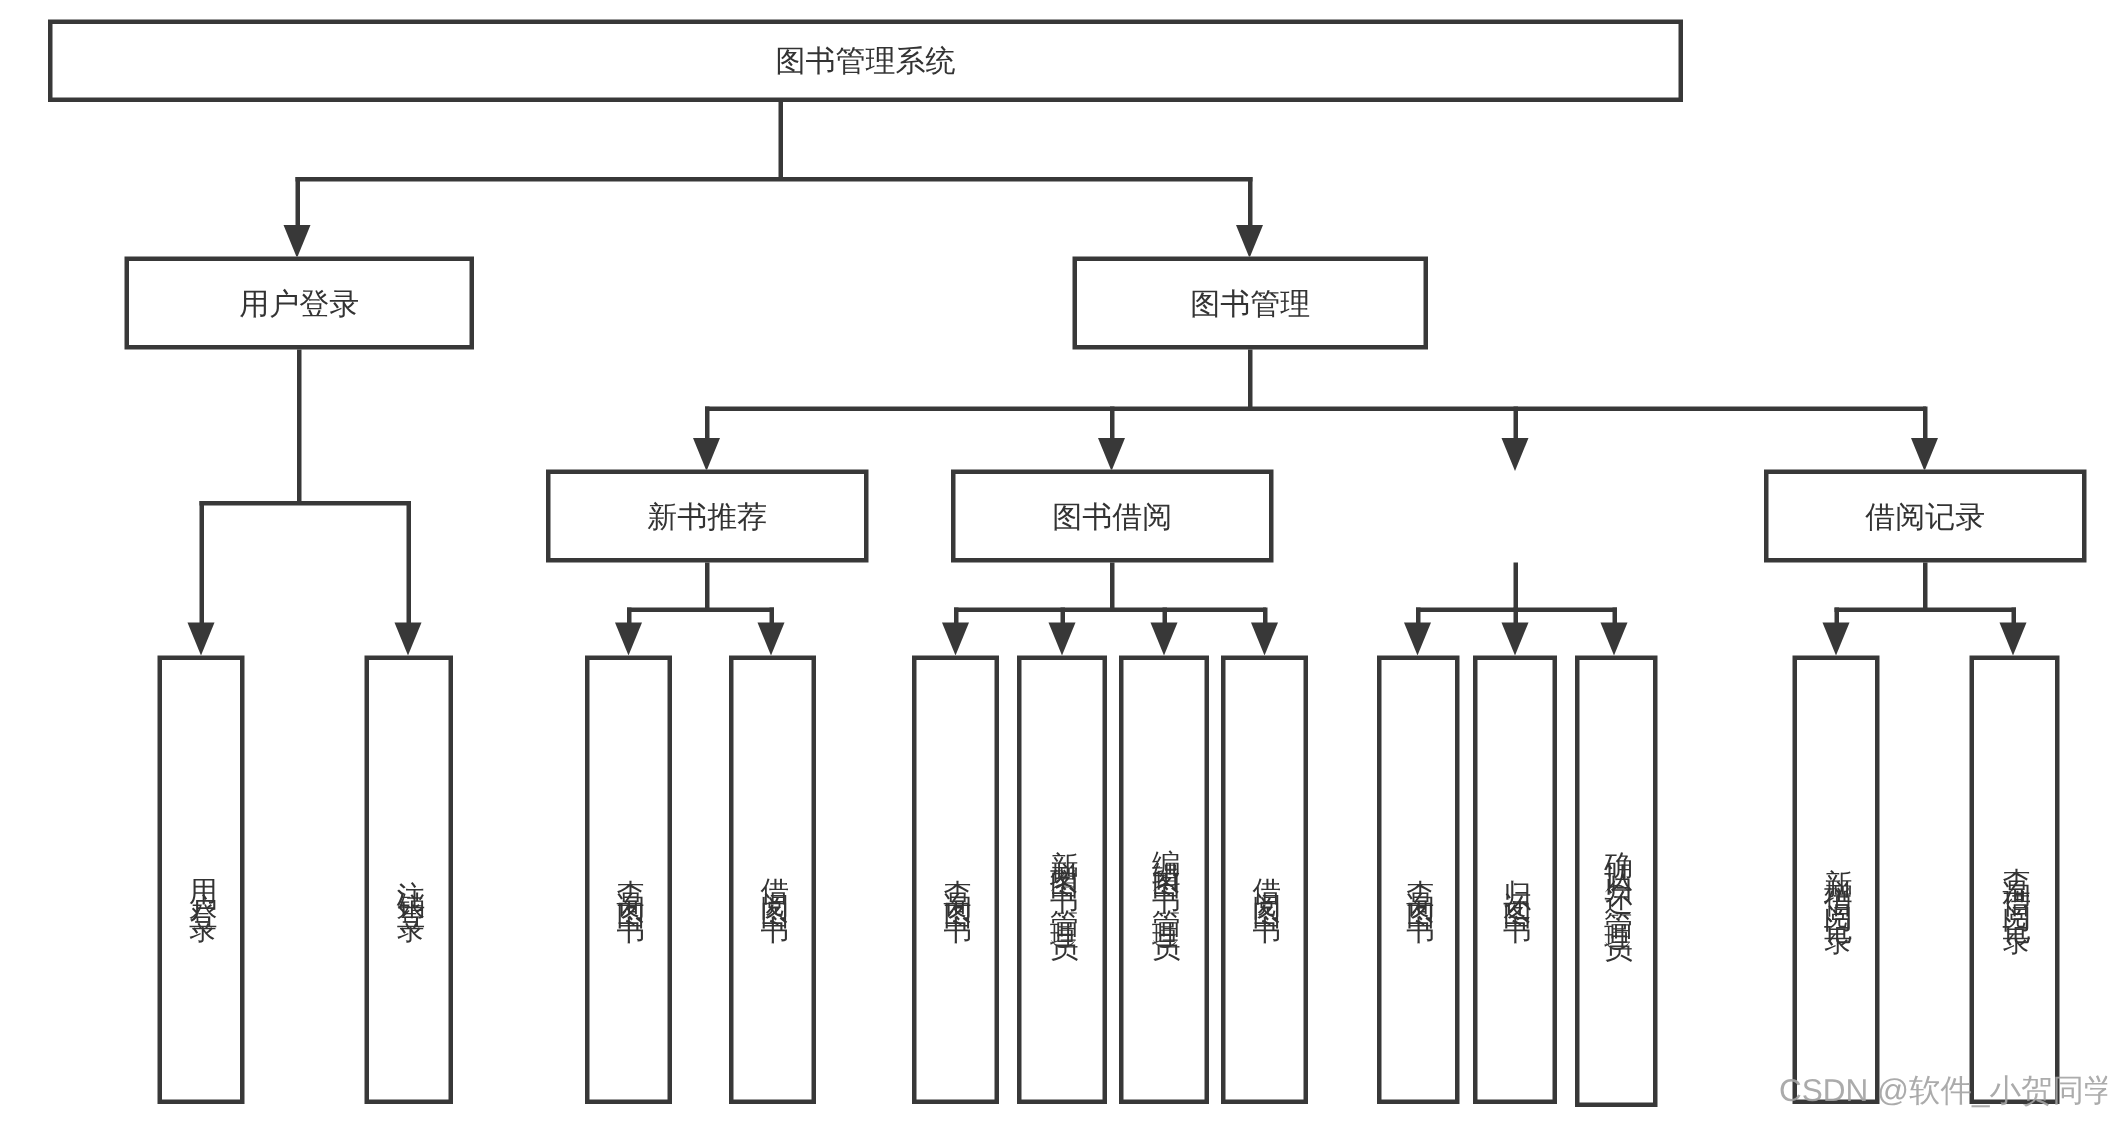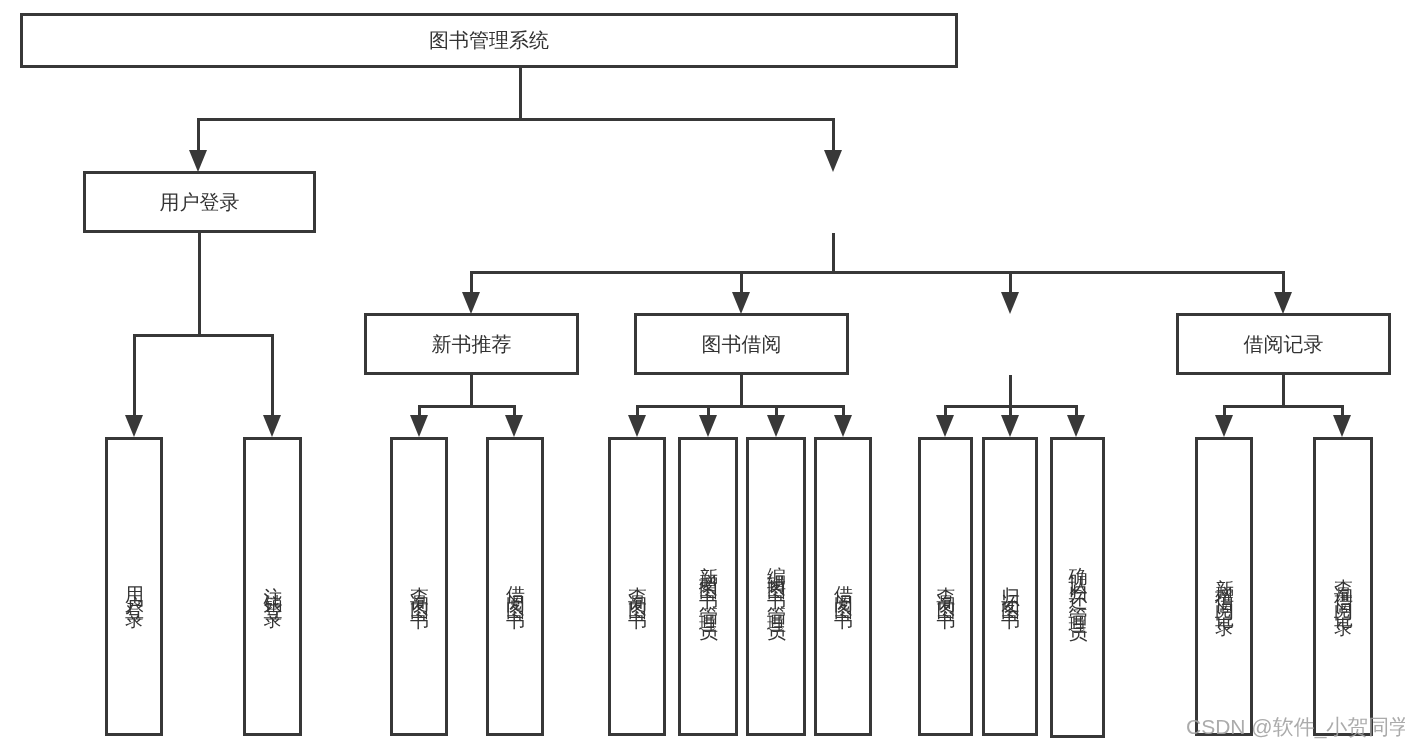--- a/index.html
+++ b/index.html
@@ -33,33 +33,36 @@
   .watermark{
     position:absolute;left:1186px;top:713px;color:var(--watermark);
     font-size:21px;white-space:nowrap;z-index:10;opacity:.9;
   }
 </style>
 </head>
 <body>
 
 <div class="canvas">
 
-  <div class="box lv" style="left:20px;top:13px;width:938px;height:55px">
+  <div class="box lv" style="left:32px;top:13px;width:1090px;height:55px">
     <span>图书管理系统</span>
   </div>
 
   <div class="vl" style="left:519px;top:68px;height:52px"></div>
   <div class="hl" style="left:197px;top:118px;width:638px"></div>
   <div class="vl" style="left:197px;top:118px;height:34px"></div>
   <div class="ar" style="left:189px;top:150px"></div>
   <div class="vl" style="left:832px;top:118px;height:34px"></div>
   <div class="ar" style="left:824px;top:150px"></div>
 
   <div class="box lv" style="left:83px;top:171px;width:233px;height:62px">
     <span>用户登录</span>
+  </div>
+  <div class="box lv" style="left:715px;top:171px;width:237px;height:62px">
+    <span>图书管理</span>
   </div>
 
   <div class="vl" style="left:198px;top:233px;height:103px"></div>
   <div class="hl" style="left:133px;top:334px;width:141px"></div>
   <div class="vl" style="left:133px;top:334px;height:82px"></div>
   <div class="ar" style="left:125px;top:415px"></div>
   <div class="vl" style="left:271px;top:334px;height:82px"></div>
   <div class="ar" style="left:263px;top:415px"></div>
 
   <div class="vl" style="left:832px;top:233px;height:41px"></div>

